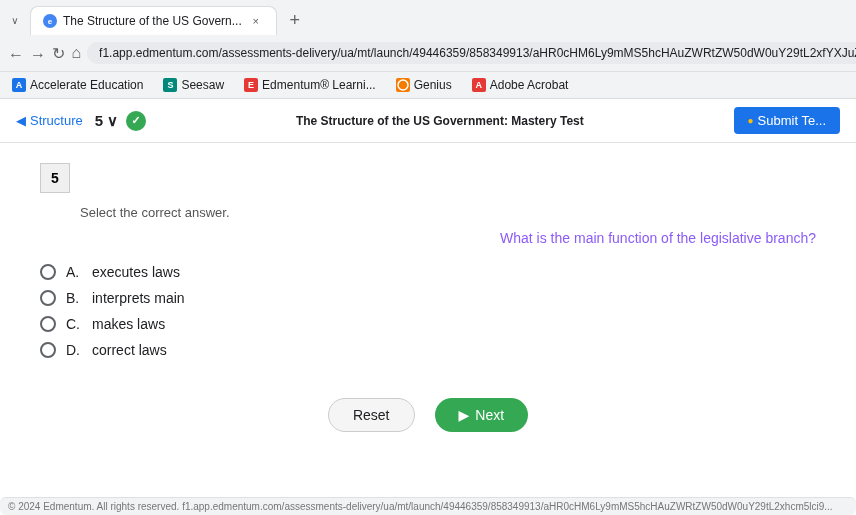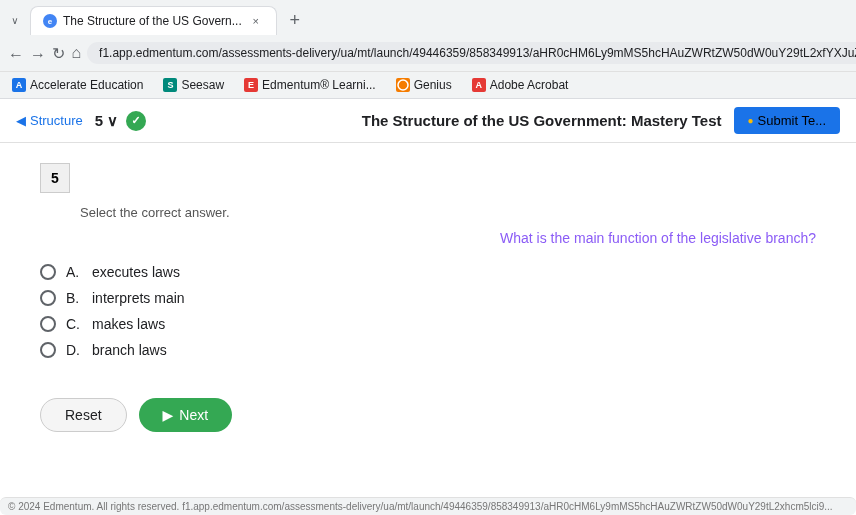--- a/index.html
+++ b/index.html
@@ -148,28 +148,28 @@
     }
     .checkmark-circle {
       width: 20px; height: 20px;
       border-radius: 50%;
       background: #34a853;
       display: flex; align-items: center; justify-content: center;
       color: white; font-size: 11px; margin-left: 4px;
     }
     .header-title {
       flex: 1;
-      text-align: right;
-      font-size: 15px;
+      text-align: center;
+      font-size: 12px;
       font-weight: bold;
       color: #202124;
     }
     .submit-btn {
       display: flex; align-items: center; gap: 4px;
-      background: #1a73e8; color: #000000;
+      background: #1a73e8; color: #ffffff;
       padding: 6px 14px; border-radius: 4px;
       font-size: 13px; cursor: pointer; font-weight: 500;
       border: none;
     }
     .submit-btn::before {
       content: "●";
       color: #fbbc04;
       font-size: 10px;
     }
 
@@ -223,22 +223,22 @@
       flex-shrink: 0;
     }
     .option-letter {
       font-weight: 500;
       min-width: 16px;
     }
 
     
     .action-buttons {
       display: flex;
-      justify-content: flex-start;
-      gap: 12px;
+      justify-content: center;
+      gap: 20px;
       padding: 10px 0 20px;
     }
     .reset-btn {
       padding: 8px 24px;
       border: 1px solid #ccc;
       border-radius: 20px;
       background: #f5f5f5;
       font-size: 14px;
       cursor: pointer;
       color: #202124;
@@ -357,21 +357,21 @@
         <span>interprets main</span>
       </li>
       <li class="option-item">
         <span class="radio-circle"></span>
         <span class="option-letter">C.</span>
         <span>makes laws</span>
       </li>
       <li class="option-item">
         <span class="radio-circle"></span>
         <span class="option-letter">D.</span>
-        <span>branch laws</span>
+        <span>correct laws</span>
       </li>
     </ul>
 
     <div class="action-buttons">
       <button class="reset-btn">Reset</button>
       <button class="next-btn">
         <span>▶</span>
         <span>Next</span>
       </button>
     </div>

